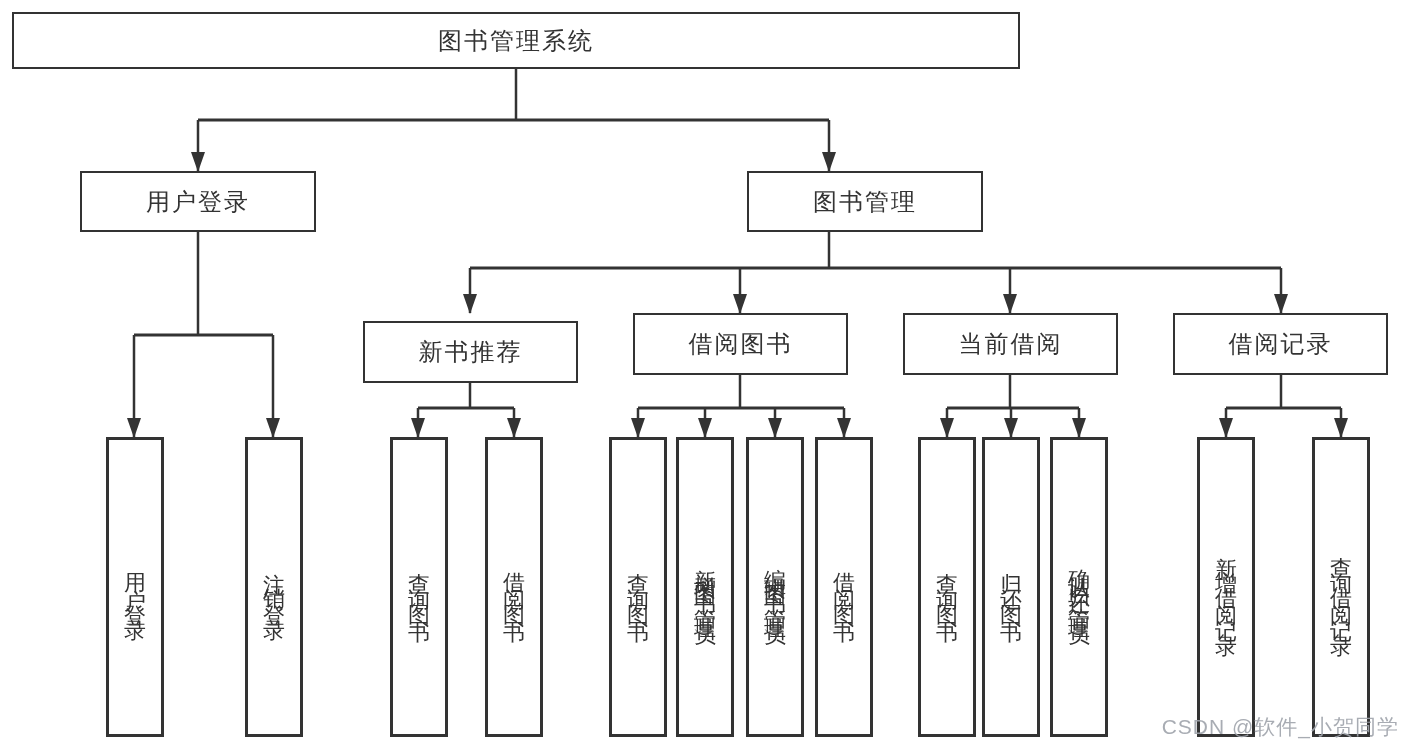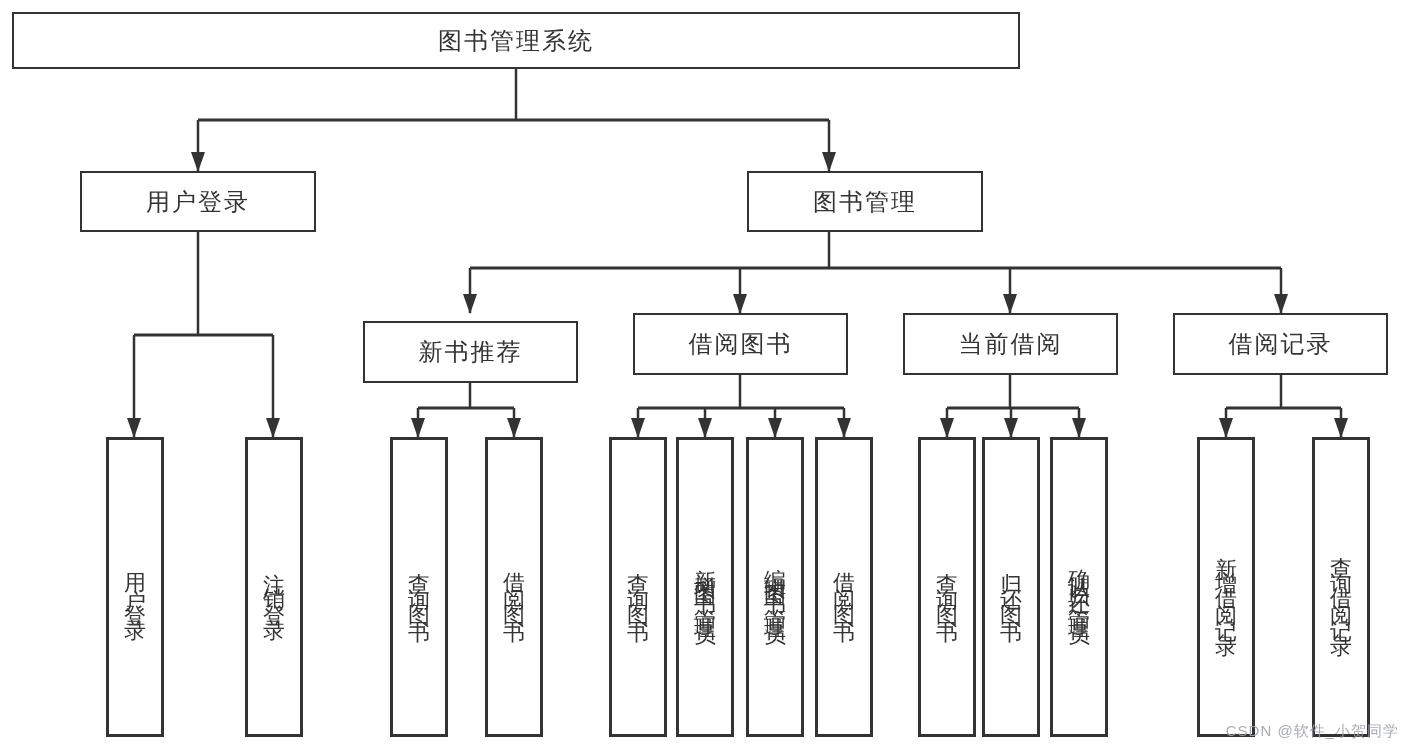--- a/index.html
+++ b/index.html
@@ -70,21 +70,21 @@
   .leaf-8  { left: 815px; }
   .leaf-9  { left: 918px; }
   .leaf-10 { left: 982px; }
   .leaf-11 { left: 1050px; }
   .leaf-12 { left: 1197px; }
   .leaf-13 { left: 1312px; }
   #watermark {
     position: absolute;
     right: 6px;
     bottom: 6px;
-    font-size: 15px;
+    font-size: 21px;
     color: rgba(158, 163, 171, 0.9);
     letter-spacing: 1px;
     white-space: nowrap;
     pointer-events: none;
   }
 </style>
 </head>
 <body>
 
 <div id="stage">

